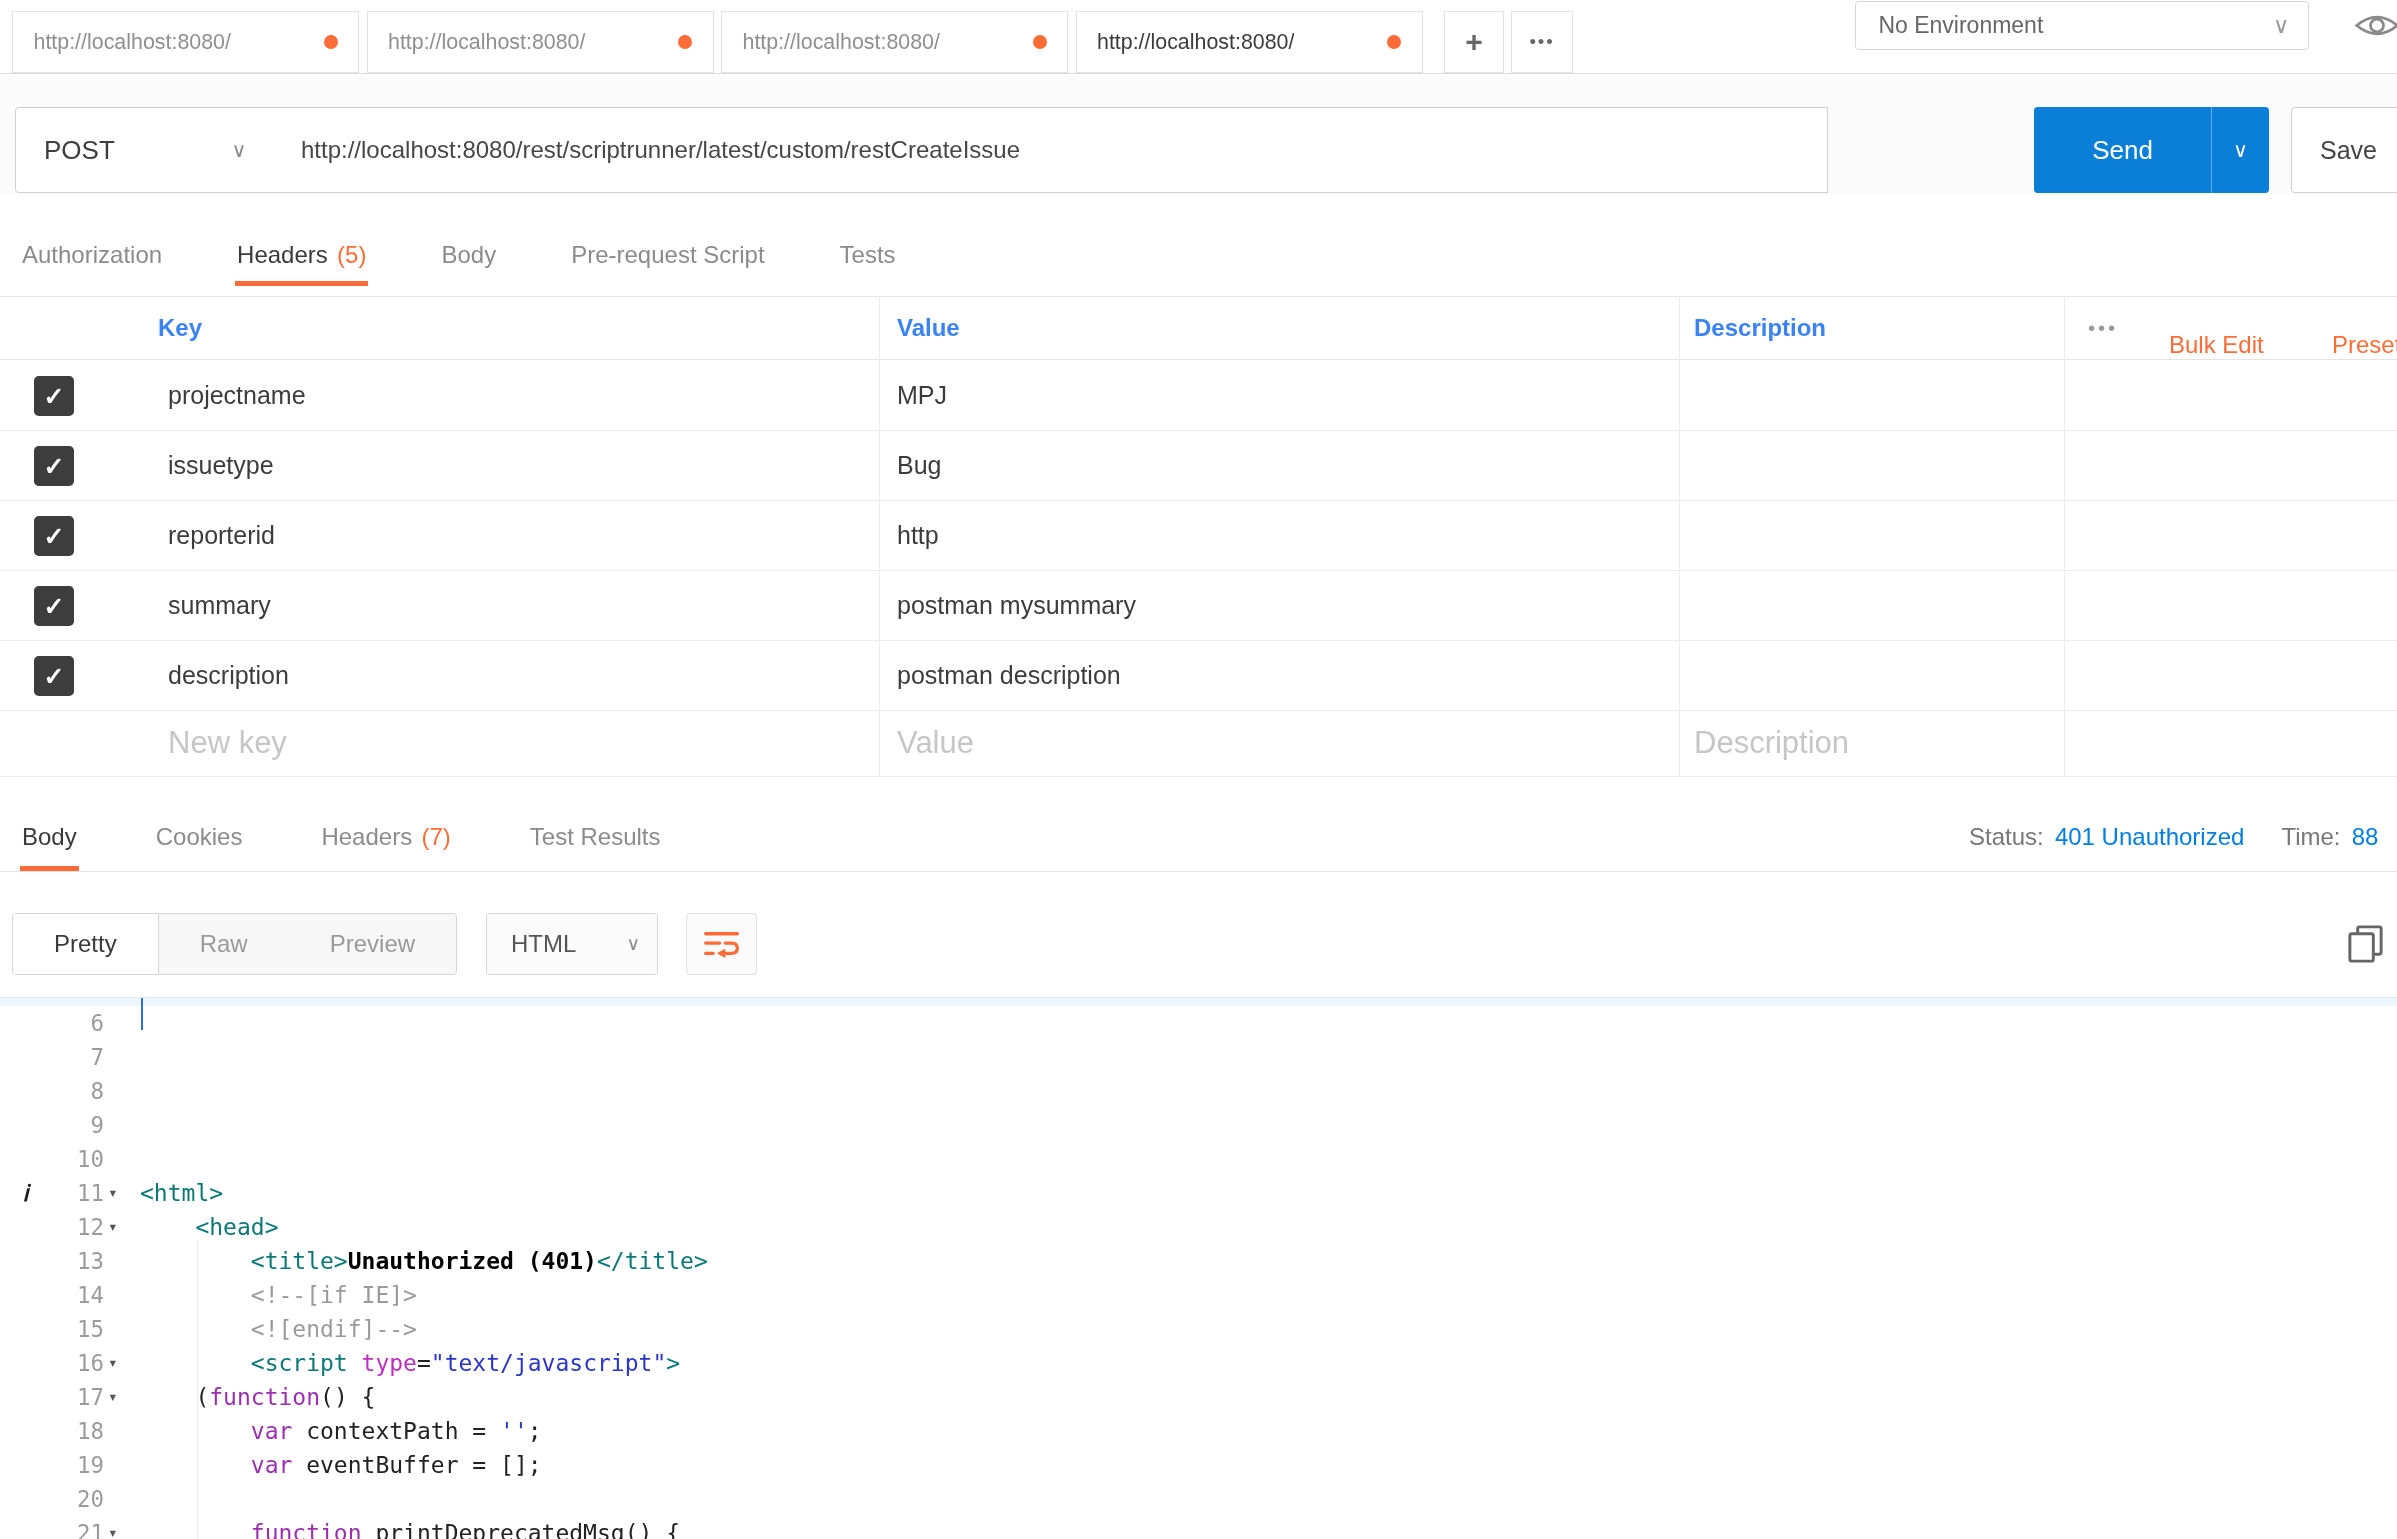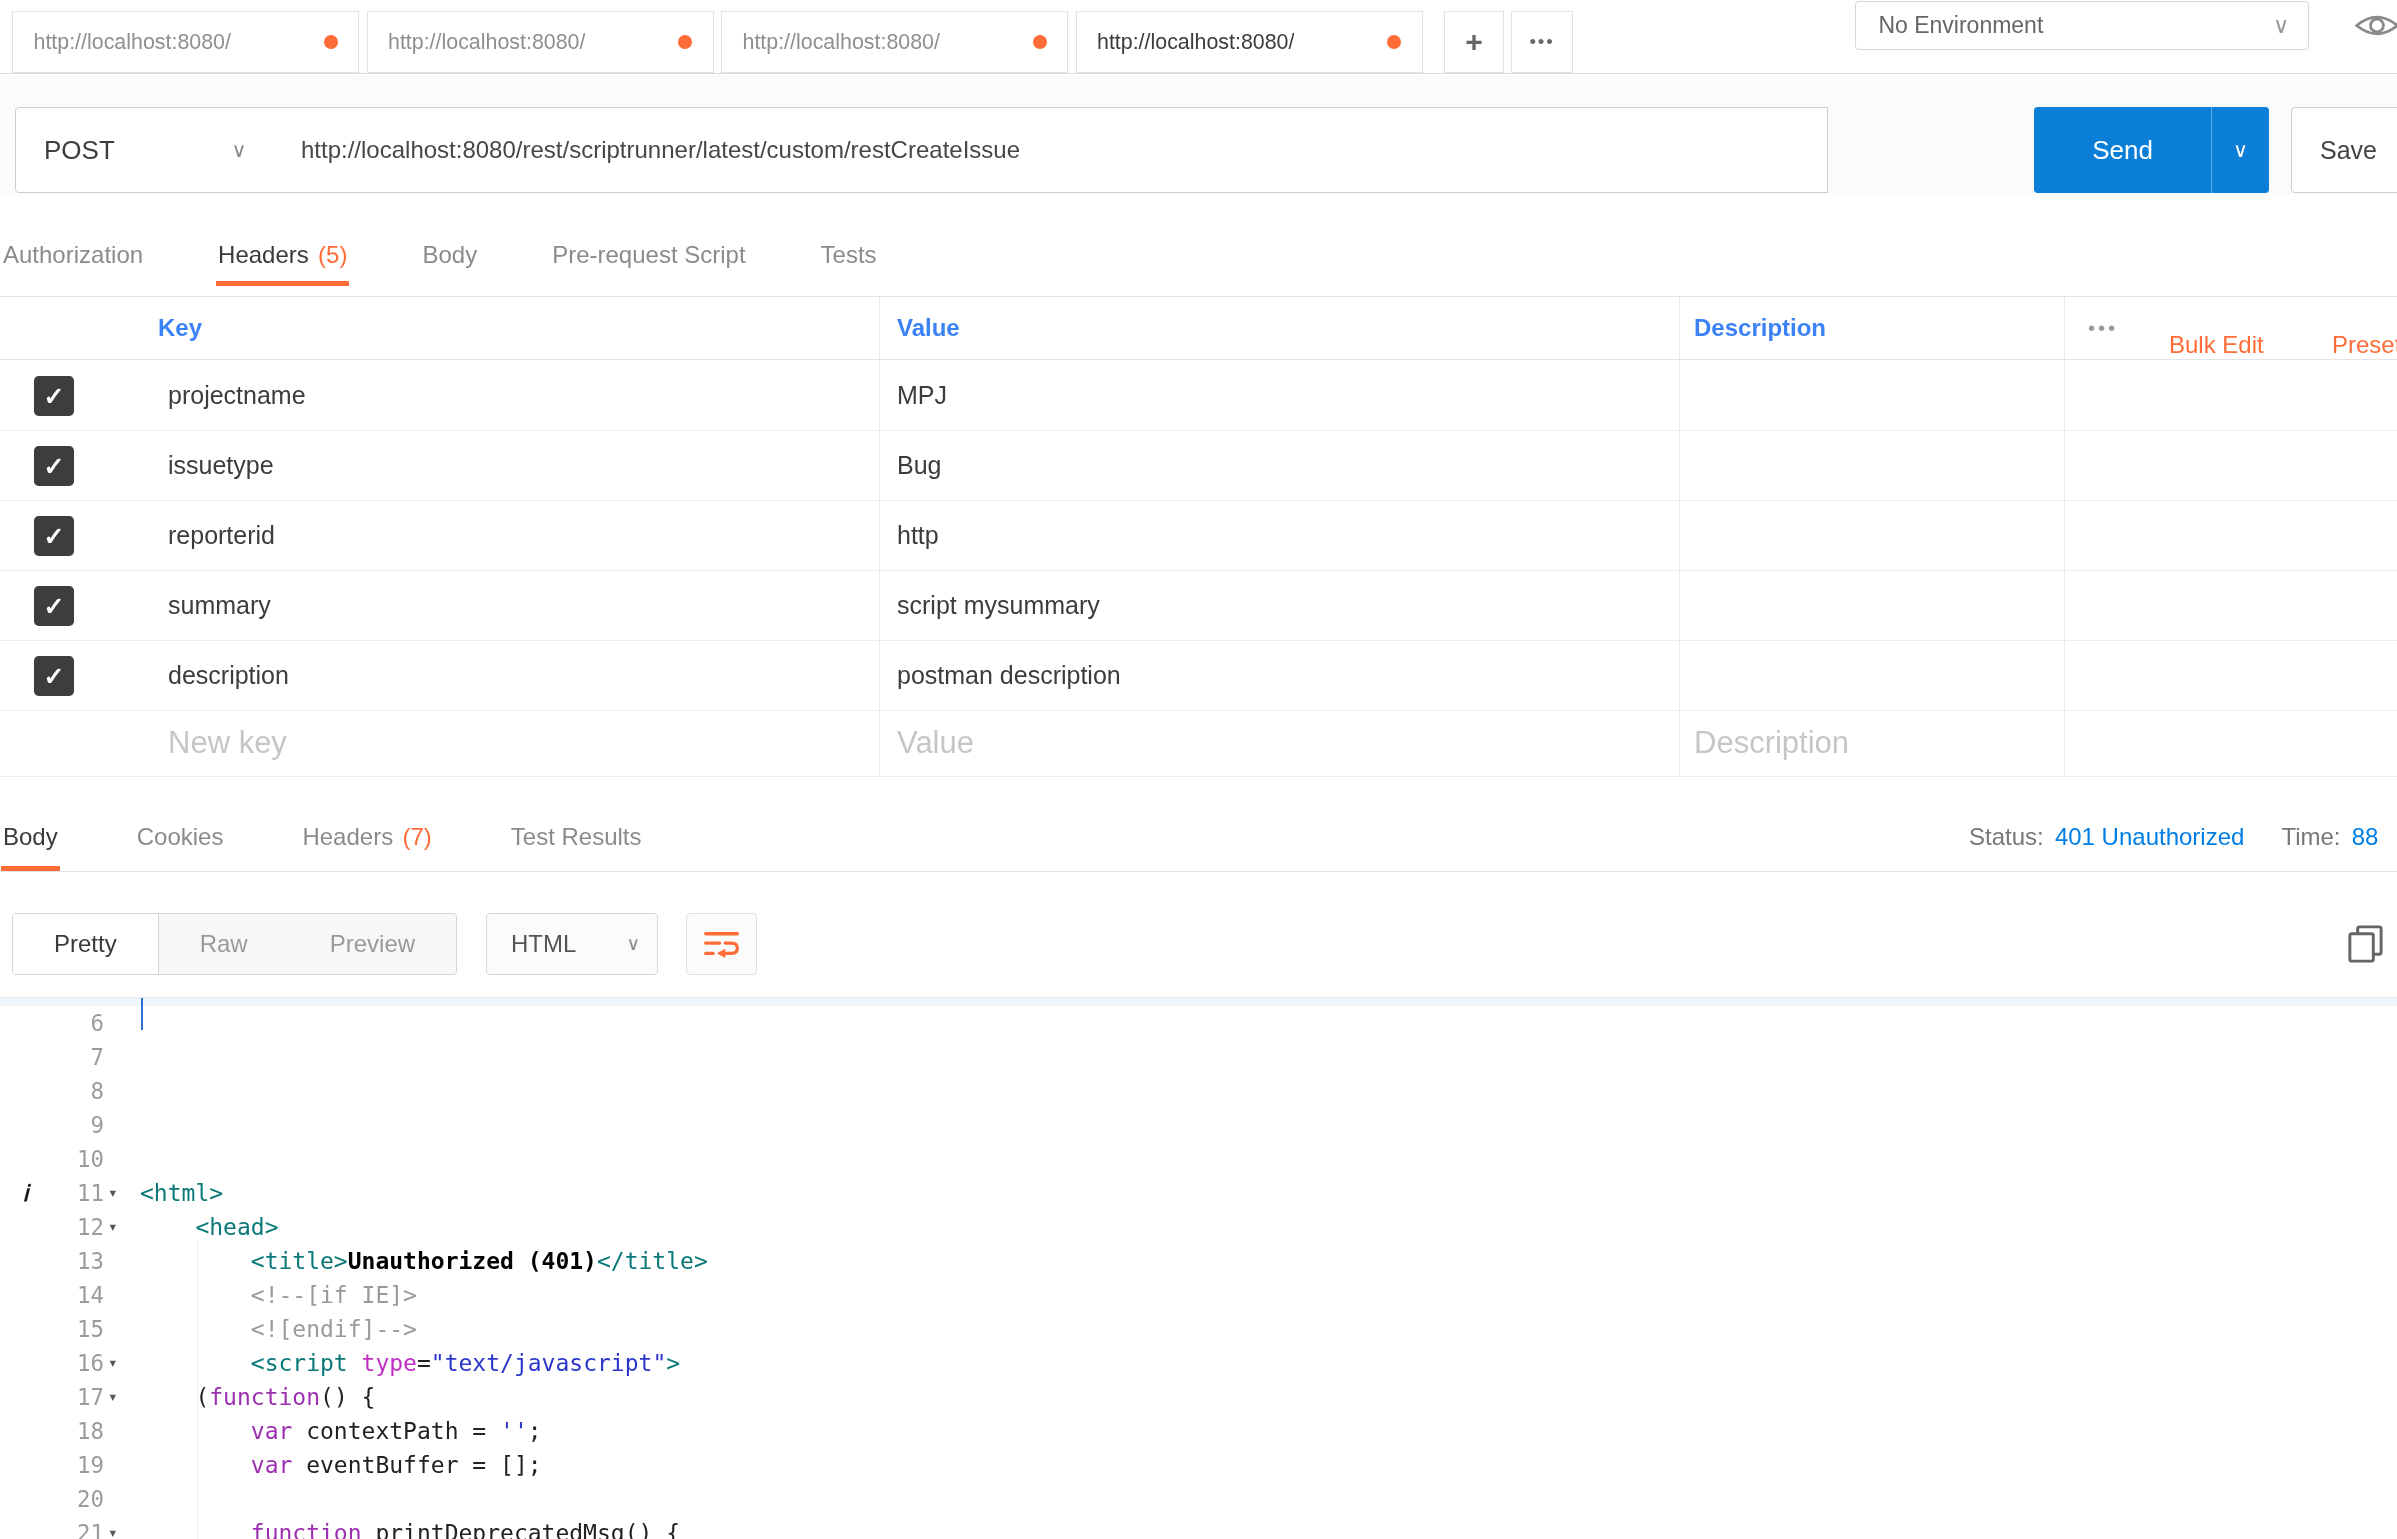--- a/index.html
+++ b/index.html
@@ -37,21 +37,21 @@
               border-radius:0 3.7px 3.7px 0;background:#fff;display:flex;align-items:center;justify-content:center;
               font-size:25px;color:#555;}
   .send-btn{position:absolute;left:2034px;top:107px;width:235px;height:86px;border-radius:3.7px;background:var(--send-blue);
             display:flex;color:#fff;}
   .send-main{width:177px;display:flex;align-items:center;justify-content:center;font-size:26px;font-weight:500;}
   .send-caret{flex:1;display:flex;align-items:center;justify-content:center;border-left:0.9px solid rgba(255,255,255,.35);font-size:20.5px;}
   .save-btn{position:absolute;left:2291px;top:107px;width:168px;height:86px;border:0.9px solid #cfcfcf;border-radius:3.7px;
             background:#fff;display:flex;align-items:center;padding-left:28px;font-size:25px;color:#444;}
 
   
-  .tabs-row{display:flex;align-items:stretch;padding-left:3px;gap:75px;}
+  .tabs-row{display:flex;align-items:stretch;padding-left:22px;gap:75px;}
   .req-tabs{position:absolute;top:224px;left:0;width:100%;height:62px;}
   .resp-tabs{position:absolute;top:802px;left:0;width:100%;height:70px;border-bottom:0.9px solid #e4e4e4;background:#fff;gap:79px;}
   .rtab{display:flex;align-items:center;gap:9.3px;font-size:24px;color:#8b8b8b;position:relative;cursor:default;}
   .rtab.active{color:#3a3a3a;}
   .rtab.active::after{content:"";position:absolute;left:-1.9px;right:-1.9px;bottom:0;height:4.7px;background:var(--orange);}
   .rtab-count{color:var(--orange);}
 
   
   .tbl-header{position:absolute;top:296px;left:0;width:100%;height:64px;border-top:0.9px solid #e4e4e4;
               border-bottom:0.9px solid #e4e4e4;background:#fff;}
@@ -209,21 +209,21 @@
           <div class="check">✓</div>
         </div>
         <div class="cell key">reporterid</div>
         <div class="cell val">http</div>
       </div>
       <div class="trow">
         <div class="checkbox checked">
           <div class="check">✓</div>
         </div>
         <div class="cell key">summary</div>
-        <div class="cell val">script mysummary</div>
+        <div class="cell val">postman mysummary</div>
       </div>
       <div class="trow">
         <div class="checkbox checked">
           <div class="check">✓</div>
         </div>
         <div class="cell key">description</div>
         <div class="cell val">postman description</div>
       </div>
     </div>
   <div class="ph-row">

